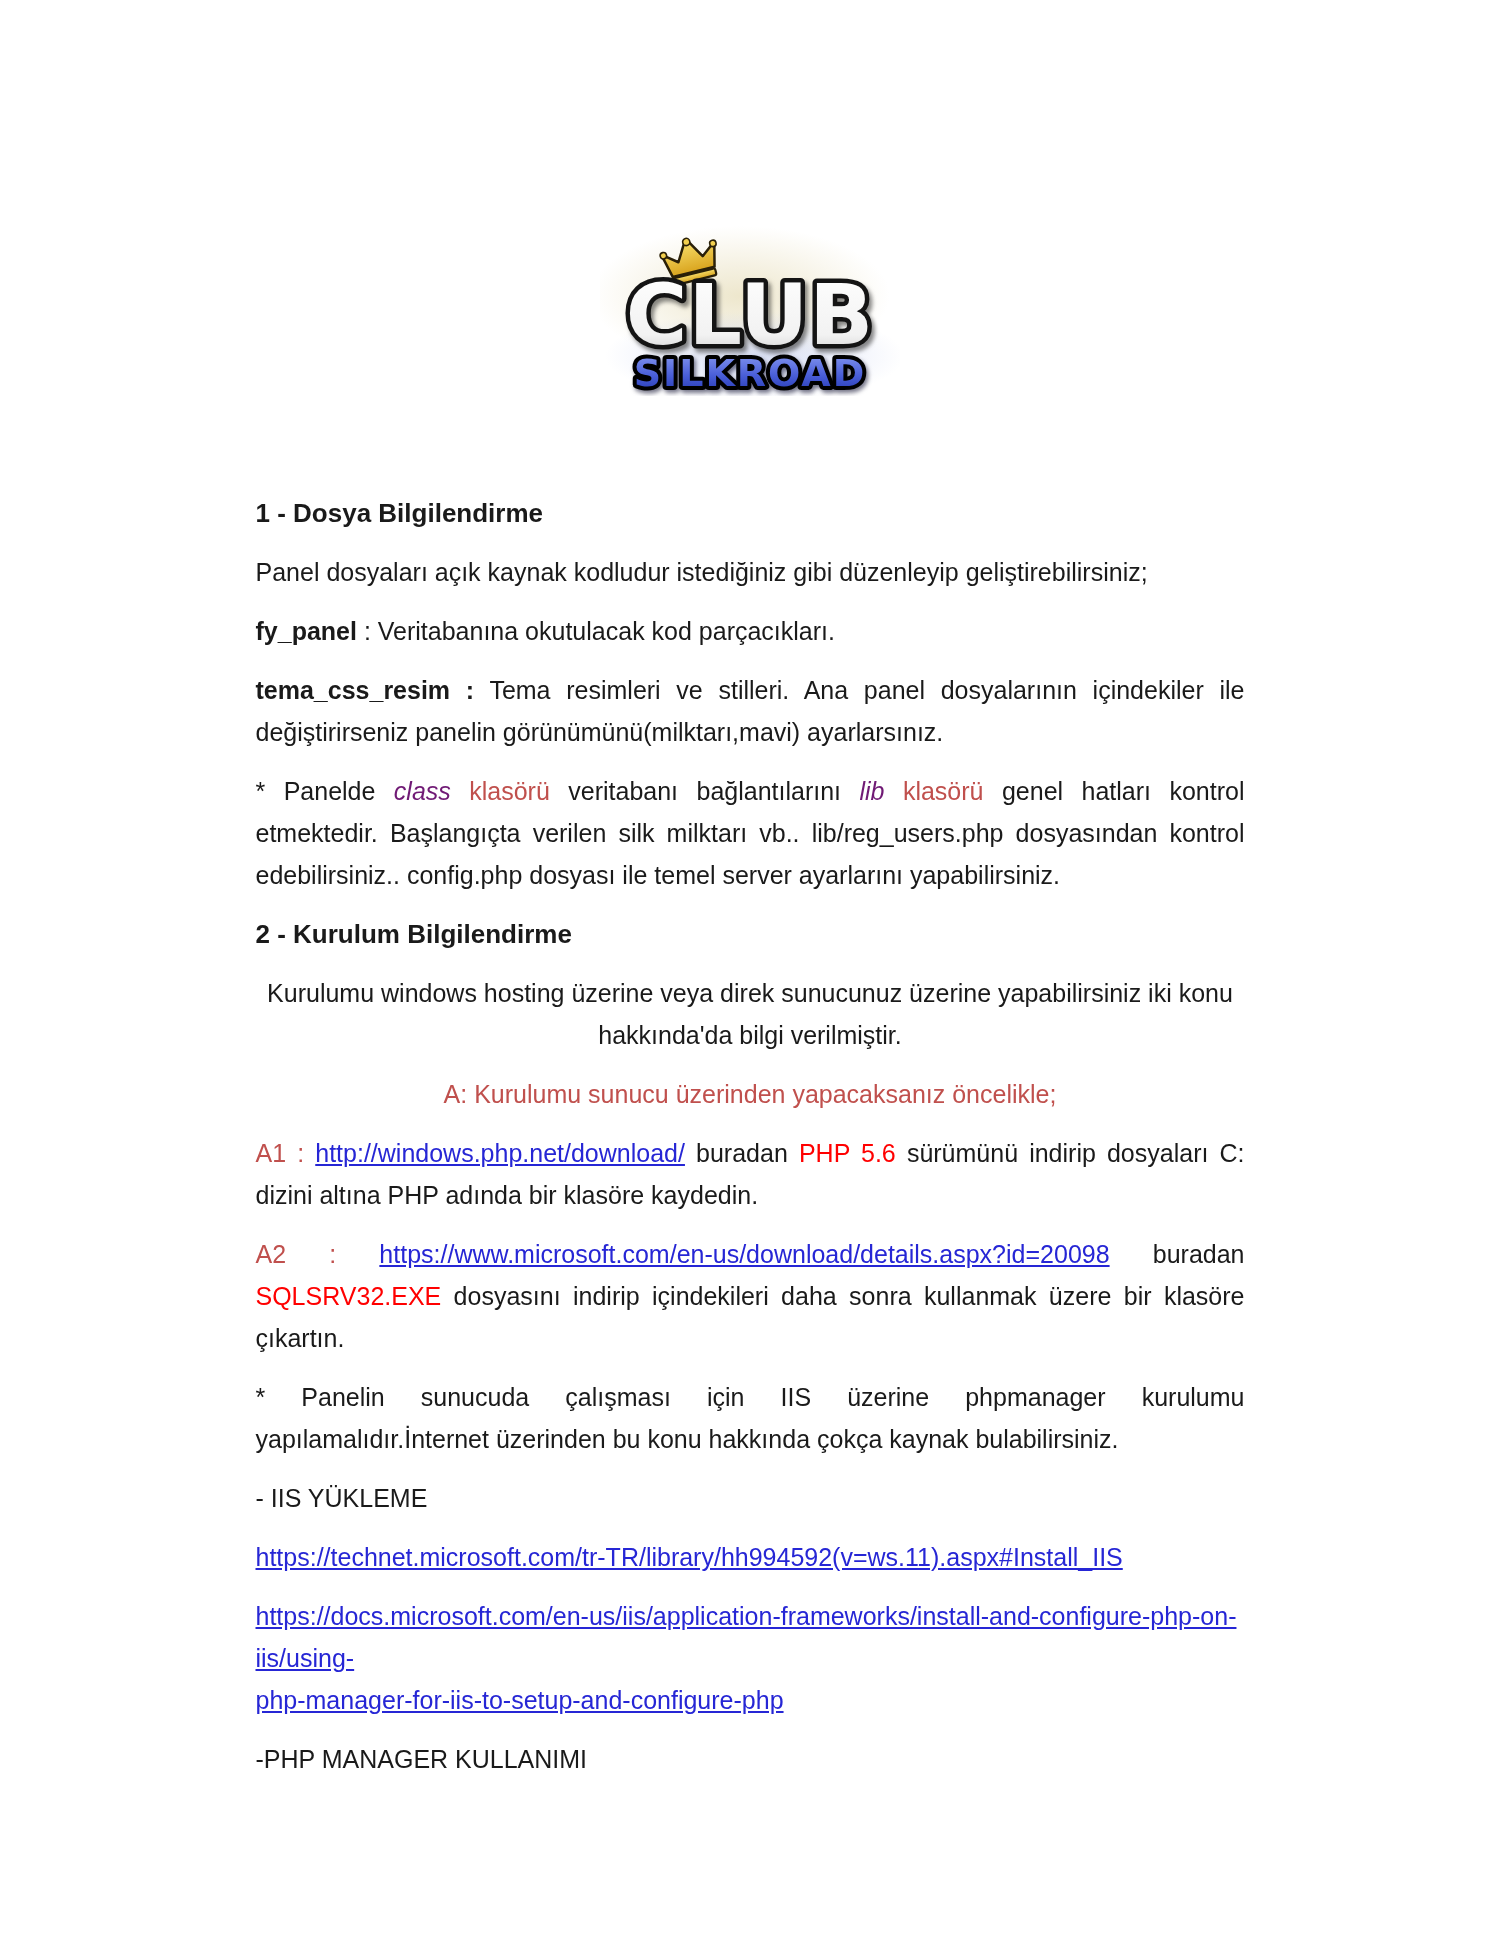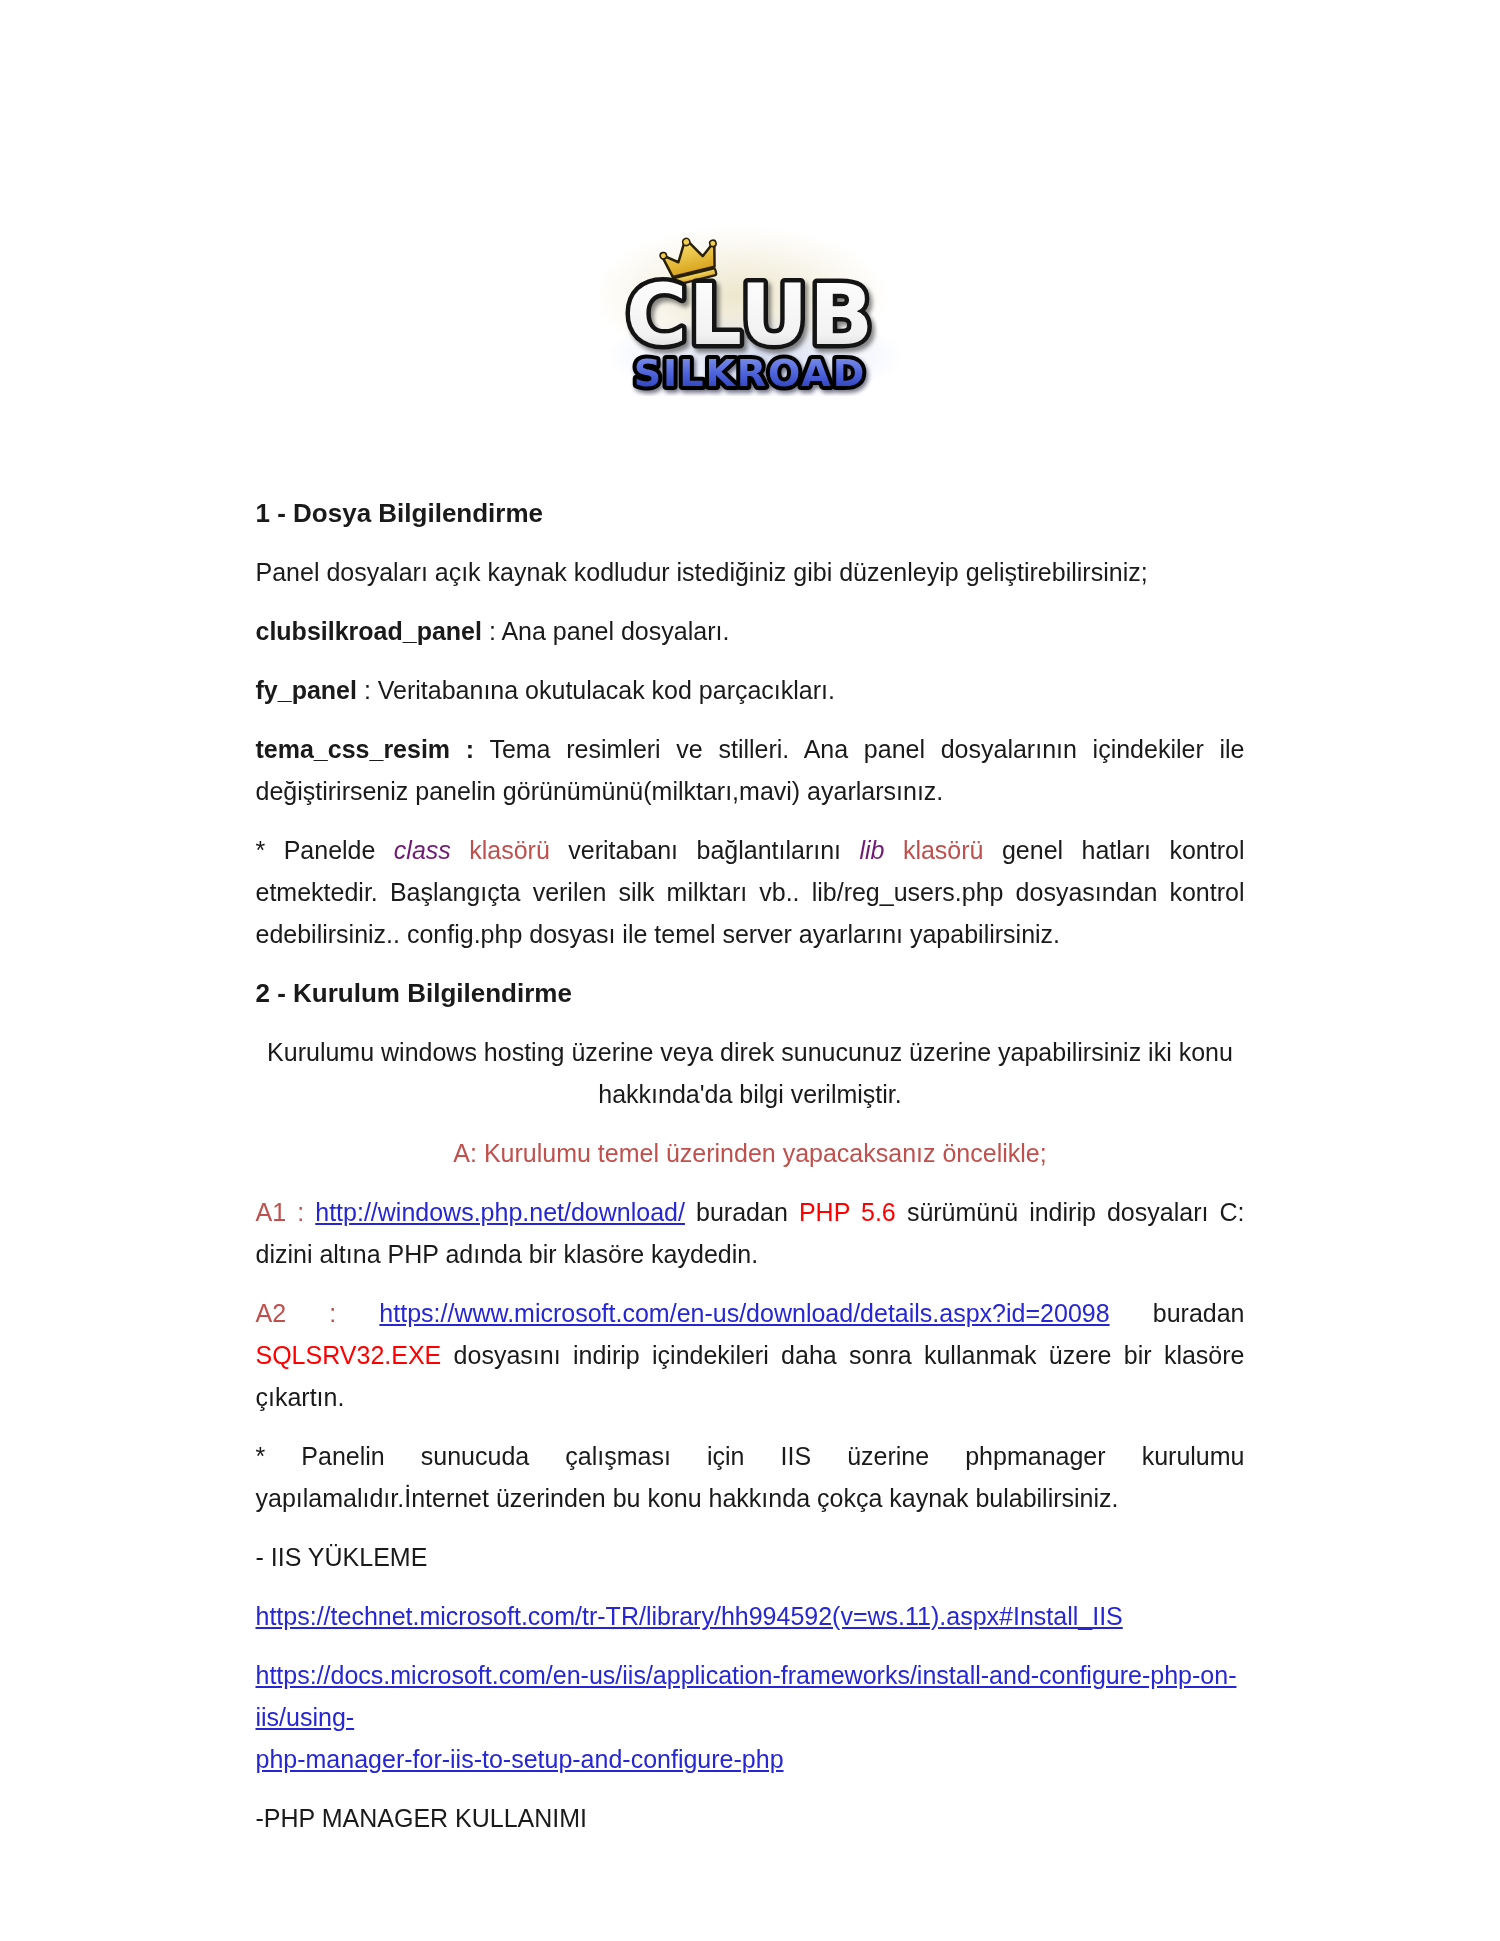--- a/index.html
+++ b/index.html
@@ -89,33 +89,32 @@
       <circle cx="55" cy="11" r="3.2" fill="#f2cf4e" stroke="#2a2008" stroke-width="1.6"></circle>
     </g>
     <text class="logo-club-text" x="150" y="118" font-size="84" text-anchor="middle" fill="url(#clubGrad)" stroke="#141414" stroke-width="9" paint-order="stroke" stroke-linejoin="round" style="filter: drop-shadow(3px 4px 2px rgba(40,40,40,0.55));">CLUB</text>
     <text class="logo-silk-text" x="150" y="160" font-size="38" text-anchor="middle" fill="url(#silkGrad)" stroke="#000000" stroke-width="8" paint-order="stroke" stroke-linejoin="round" style="filter: drop-shadow(2px 3px 2px rgba(30,30,60,0.6));">SILKROAD</text>
   </svg>
 
   <p class="heading heading-first">1 - Dosya Bilgilendirme</p>
 
   <p>Panel dosyaları açık kaynak kodludur istediğiniz gibi düzenleyip geliştirebilirsiniz;</p>
 
-  <p><span class="b">clubsilkroad_panel</span><span> : Ana panel dosyaları.</span></p>
 
   <p><span class="b">fy_panel</span><span> : Veritabanına okutulacak kod parçacıkları.</span></p>
 
   <p class="just"><span class="b">tema_css_resim :</span><span> Tema resimleri ve stilleri. Ana panel dosyalarının içindekiler ile değiştirirseniz panelin görünümünü(milktarı,mavi) ayarlarsınız.</span></p>
 
   <p class="just"><span>* Panelde </span><span class="dred-i">class</span><span class="dred"> klasörü </span><span>veritabanı bağlantılarını </span><span class="dred-i">lib</span><span class="dred"> klasörü </span><span>genel hatları kontrol etmektedir. Başlangıçta verilen silk milktarı vb.. lib/reg_users.php dosyasından kontrol edebilirsiniz.. config.php dosyası ile temel server ayarlarını yapabilirsiniz.</span></p>
 
   <p class="heading">2 - Kurulum Bilgilendirme</p>
 
   <p class="center">Kurulumu windows hosting üzerine veya direk sunucunuz üzerine yapabilirsiniz iki konu hakkında'da bilgi verilmiştir.</p>
 
-  <p class="center dred">A: Kurulumu temel üzerinden yapacaksanız öncelikle;</p>
+  <p class="center dred">A: Kurulumu sunucu üzerinden yapacaksanız öncelikle;</p>
 
   <p class="just"><span class="dred">A1 : </span><a class="doclink">http://windows.php.net/download/</a><span> buradan </span><span class="bred">PHP 5.6</span><span> sürümünü indirip dosyaları C: dizini altına PHP adında bir klasöre kaydedin.</span></p>
 
   <p class="just"><span class="dred">A2 : </span><a class="doclink">https://www.microsoft.com/en-us/download/details.aspx?id=20098</a><span> buradan </span><span class="bred">SQLSRV32.EXE</span><span> dosyasını indirip içindekileri daha sonra kullanmak üzere bir klasöre çıkartın.</span></p>
 
   <p class="just">* Panelin sunucuda çalışması için IIS üzerine phpmanager kurulumu yapılamalıdır.İnternet üzerinden bu konu hakkında çokça kaynak bulabilirsiniz.</p>
 
   <p>- IIS YÜKLEME</p>
 
   <p><a class="doclink">https://technet.microsoft.com/tr-TR/library/hh994592(v=ws.11).aspx#Install_IIS</a></p>

